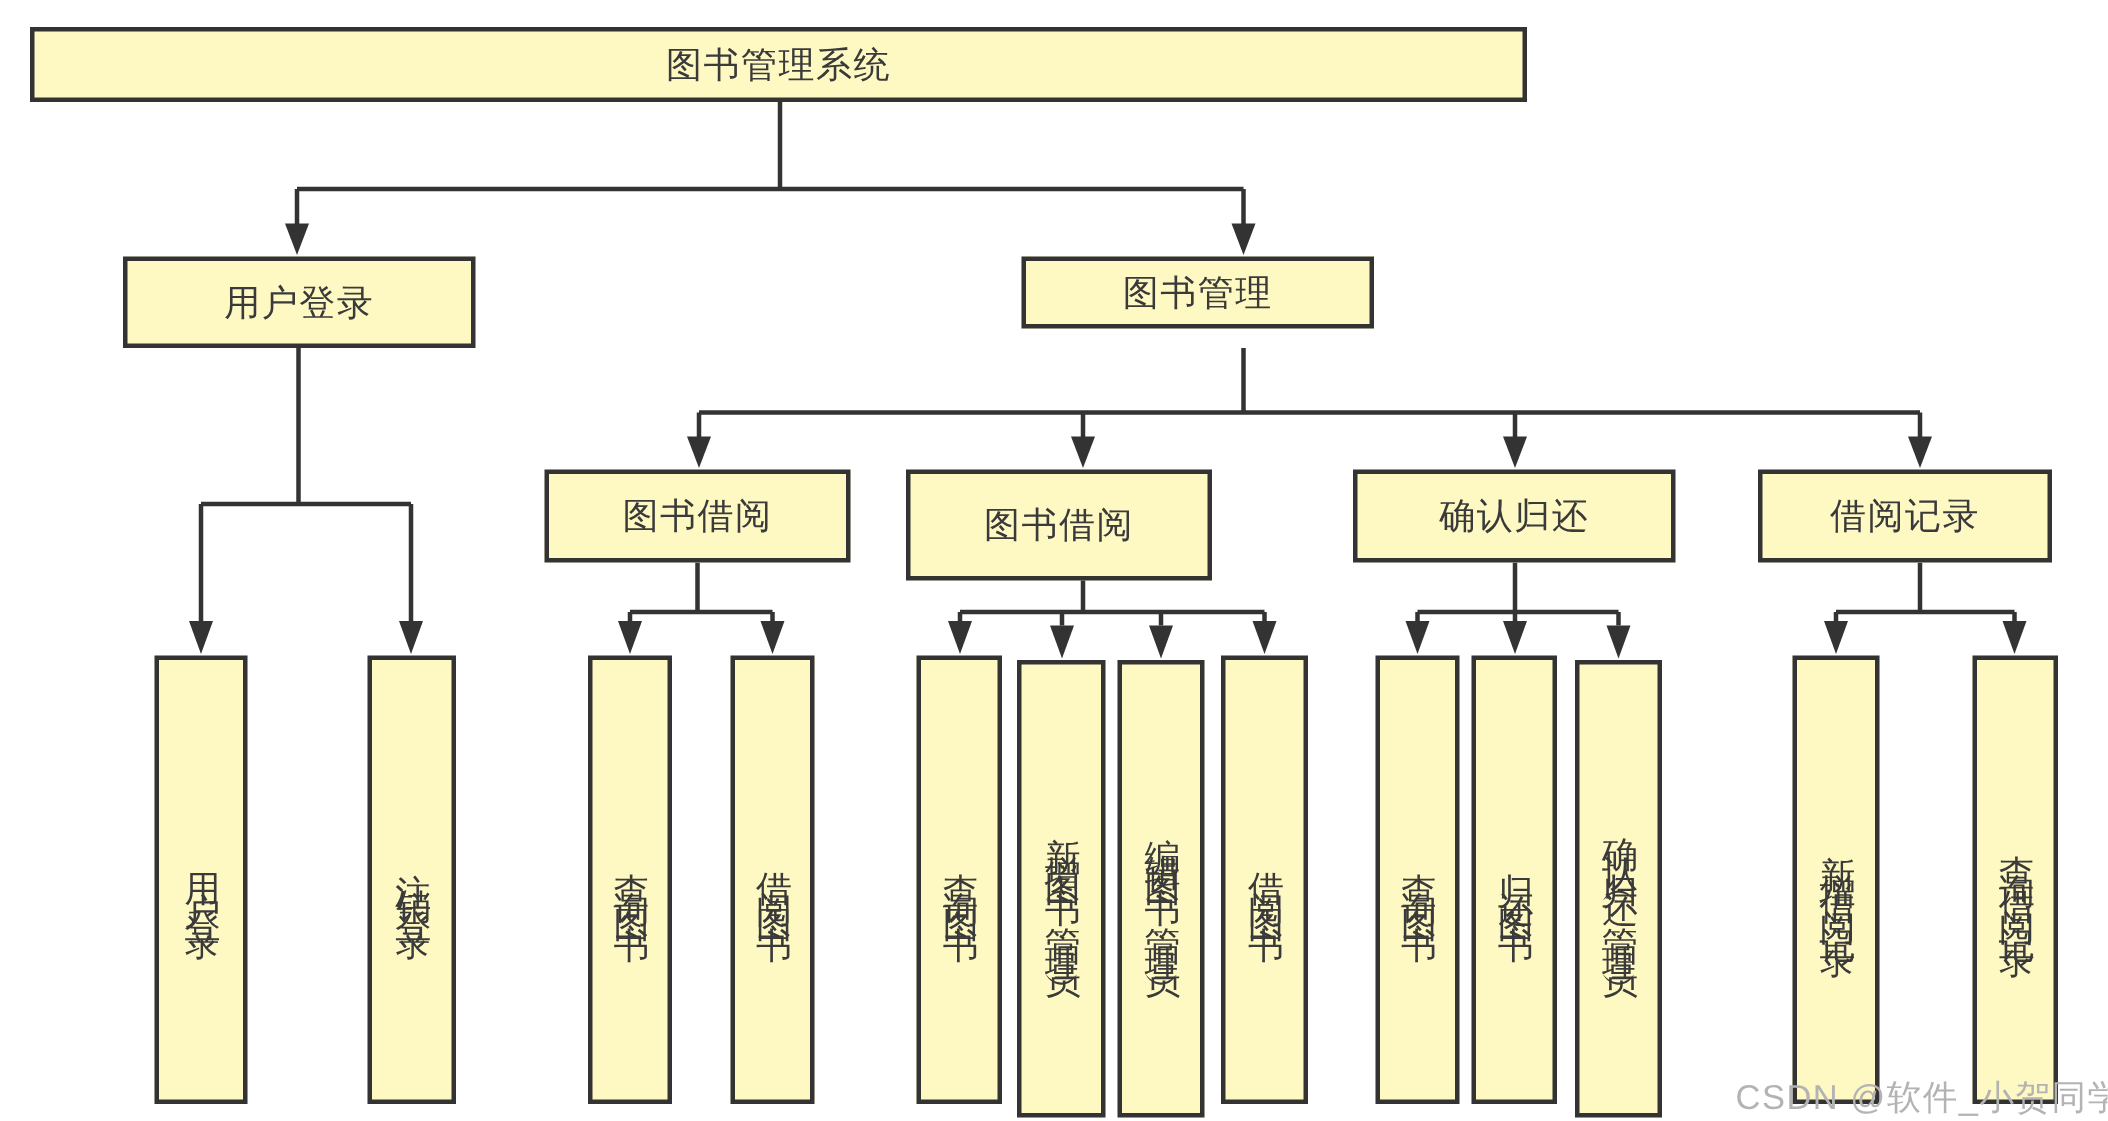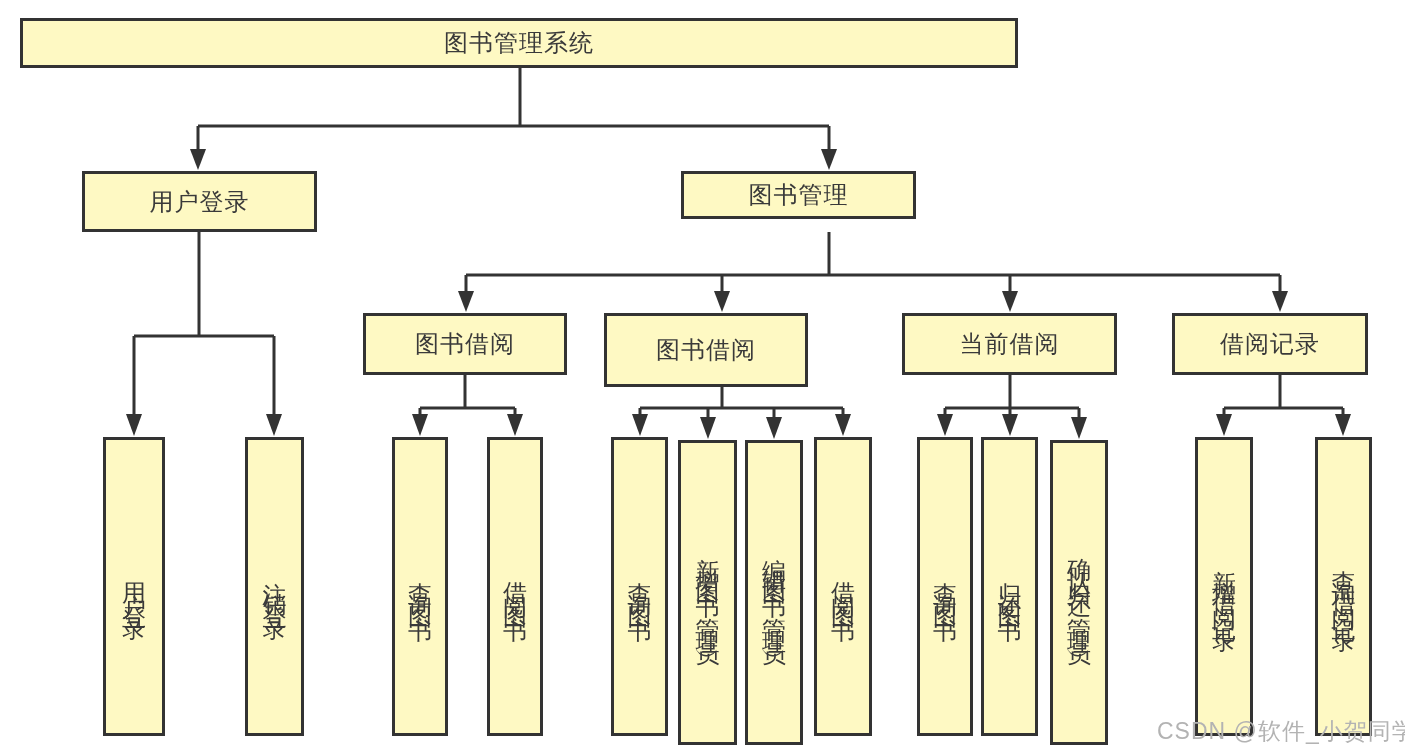--- a/index.html
+++ b/index.html
@@ -82,21 +82,21 @@
     <span>图书管理</span>
   </div>
 
   <div class="box h" style="left:363px;top:313px;width:204px;height:62px">
     <span>图书借阅</span>
   </div>
   <div class="box h" style="left:604px;top:313px;width:204px;height:74px">
     <span>图书借阅</span>
   </div>
   <div class="box h" style="left:902px;top:313px;width:215px;height:62px">
-    <span>当前借阅</span>
+    <span>确认归还</span>
   </div>
   <div class="box h" style="left:1172px;top:313px;width:196px;height:62px">
     <span>借阅记录</span>
   </div>
 
   <div class="box v" style="left:103px;top:437px;width:62px;height:299px">
     <span>用户登录</span>
   </div>
   <div class="box v" style="left:245px;top:437px;width:59px;height:299px">
     <span>注销登录</span>

